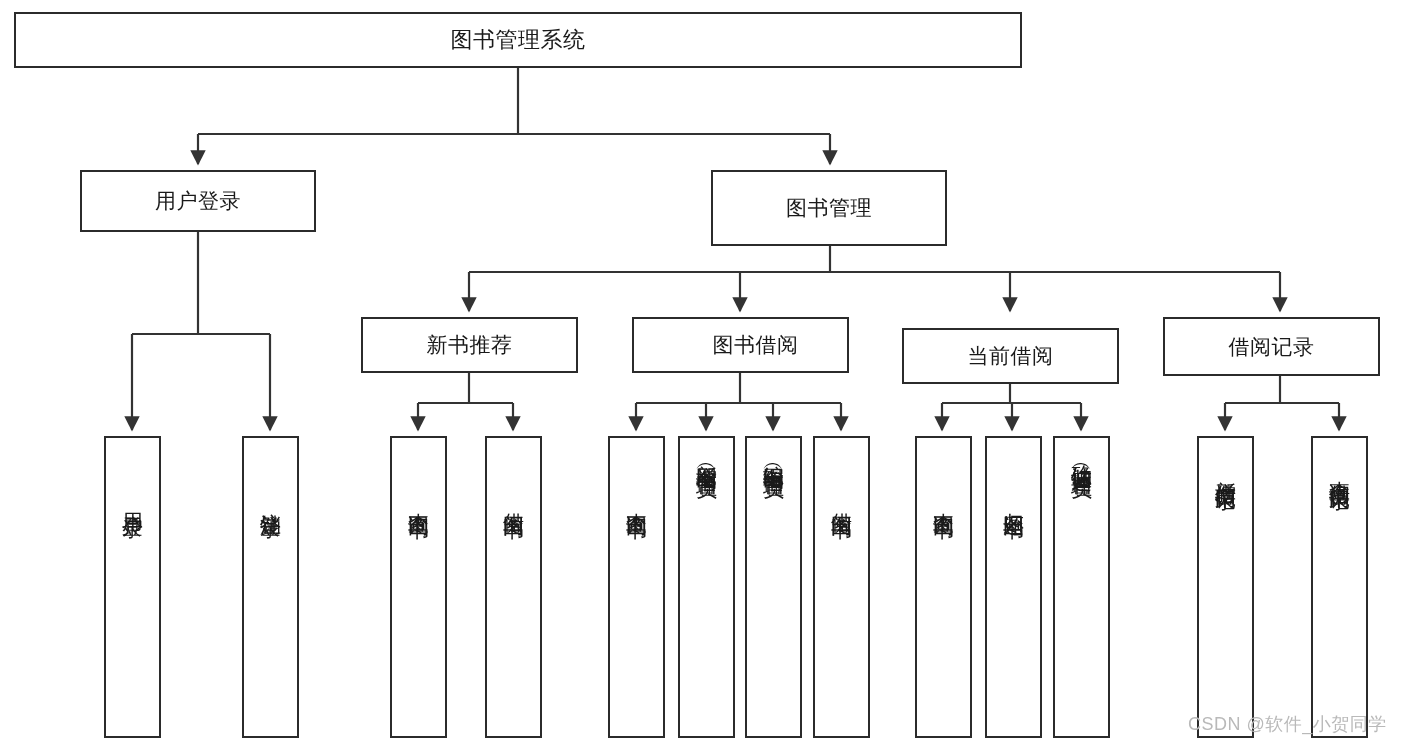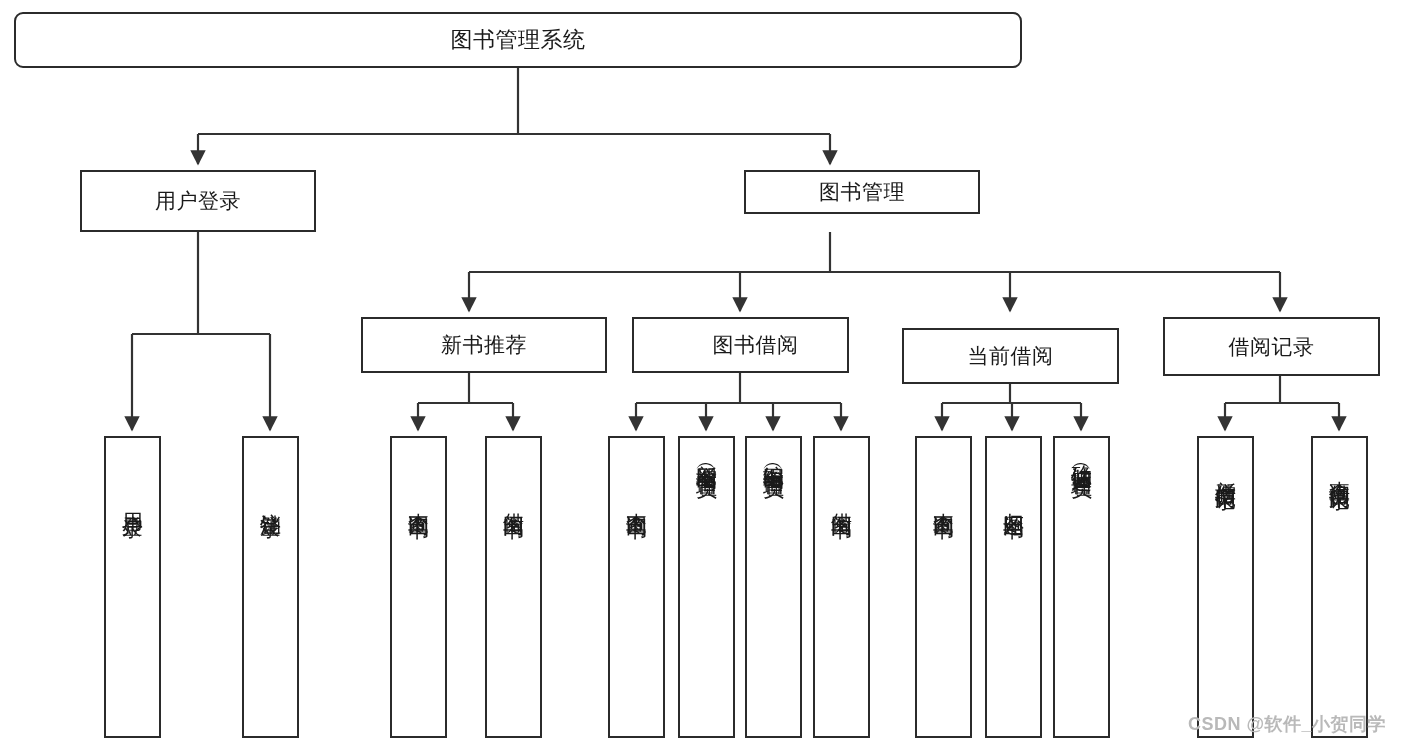--- a/index.html
+++ b/index.html
@@ -35,21 +35,20 @@
     justify-content: center;
     color: #1a1a1a;
   }
   .node.h {
     font-size: 21px;
     line-height: 1.2;
     letter-spacing: 0.5px;
   }
   .node.root {
     font-size: 22px;
-    border-radius: 9px;
   }
   .node.v {
     align-items: flex-start;
     justify-content: center;
     padding-top: 6px;
   }
   .vtext {
     writing-mode: vertical-rl;
     text-orientation: upright;
     font-size: 21px;
@@ -68,21 +67,20 @@
     margin-top: 20px;
   }
   .watermark {
     position: absolute;
     left: 1188px;
     top: 712px;
     font-size: 18px;
     color: #b9b9b9;
     white-space: nowrap;
     letter-spacing: 0.5px;
-    font-weight: bold;
   }
 </style>
 </head>
 <body>
 
 <div id="canvas">
 
   <svg class="edges" viewBox="0 0 1405 747">
     <defs>
       <marker id="arrow" viewBox="0 0 10 10" refX="9" refY="5" markerWidth="7" markerHeight="7" orient="auto-start-reverse">
@@ -133,25 +131,25 @@
     </g>
   </svg>
 
   <div class="node h root" style="left:14px; top:12px; width:1008px; height:56px;">
     <span>图书管理系统</span>
   </div>
 
   <div class="node h" style="left:80px; top:170px; width:236px; height:62px;">
     <span>用户登录</span>
   </div>
-  <div class="node h" style="left:744px; top:170px; width:236px; height:44px;">
+  <div class="node h" style="left:711px; top:170px; width:236px; height:76px;">
     <span>图书管理</span>
   </div>
 
-  <div class="node h" style="left:361px; top:317px; width:246px; height:56px;">
+  <div class="node h" style="left:361px; top:317px; width:217px; height:56px;">
     <span>新书推荐</span>
   </div>
   <div class="node h" style="left:632px; top:317px; width:217px; height:56px;padding-left:30px;">
     <span>图书借阅</span>
   </div>
   <div class="node h" style="left:902px; top:317px; width:217px; height:56px;margin-top:11px;">
     <span>当前借阅</span>
   </div>
   <div class="node h" style="left:1163px; top:317px; width:217px; height:59px;">
     <span>借阅记录</span>

